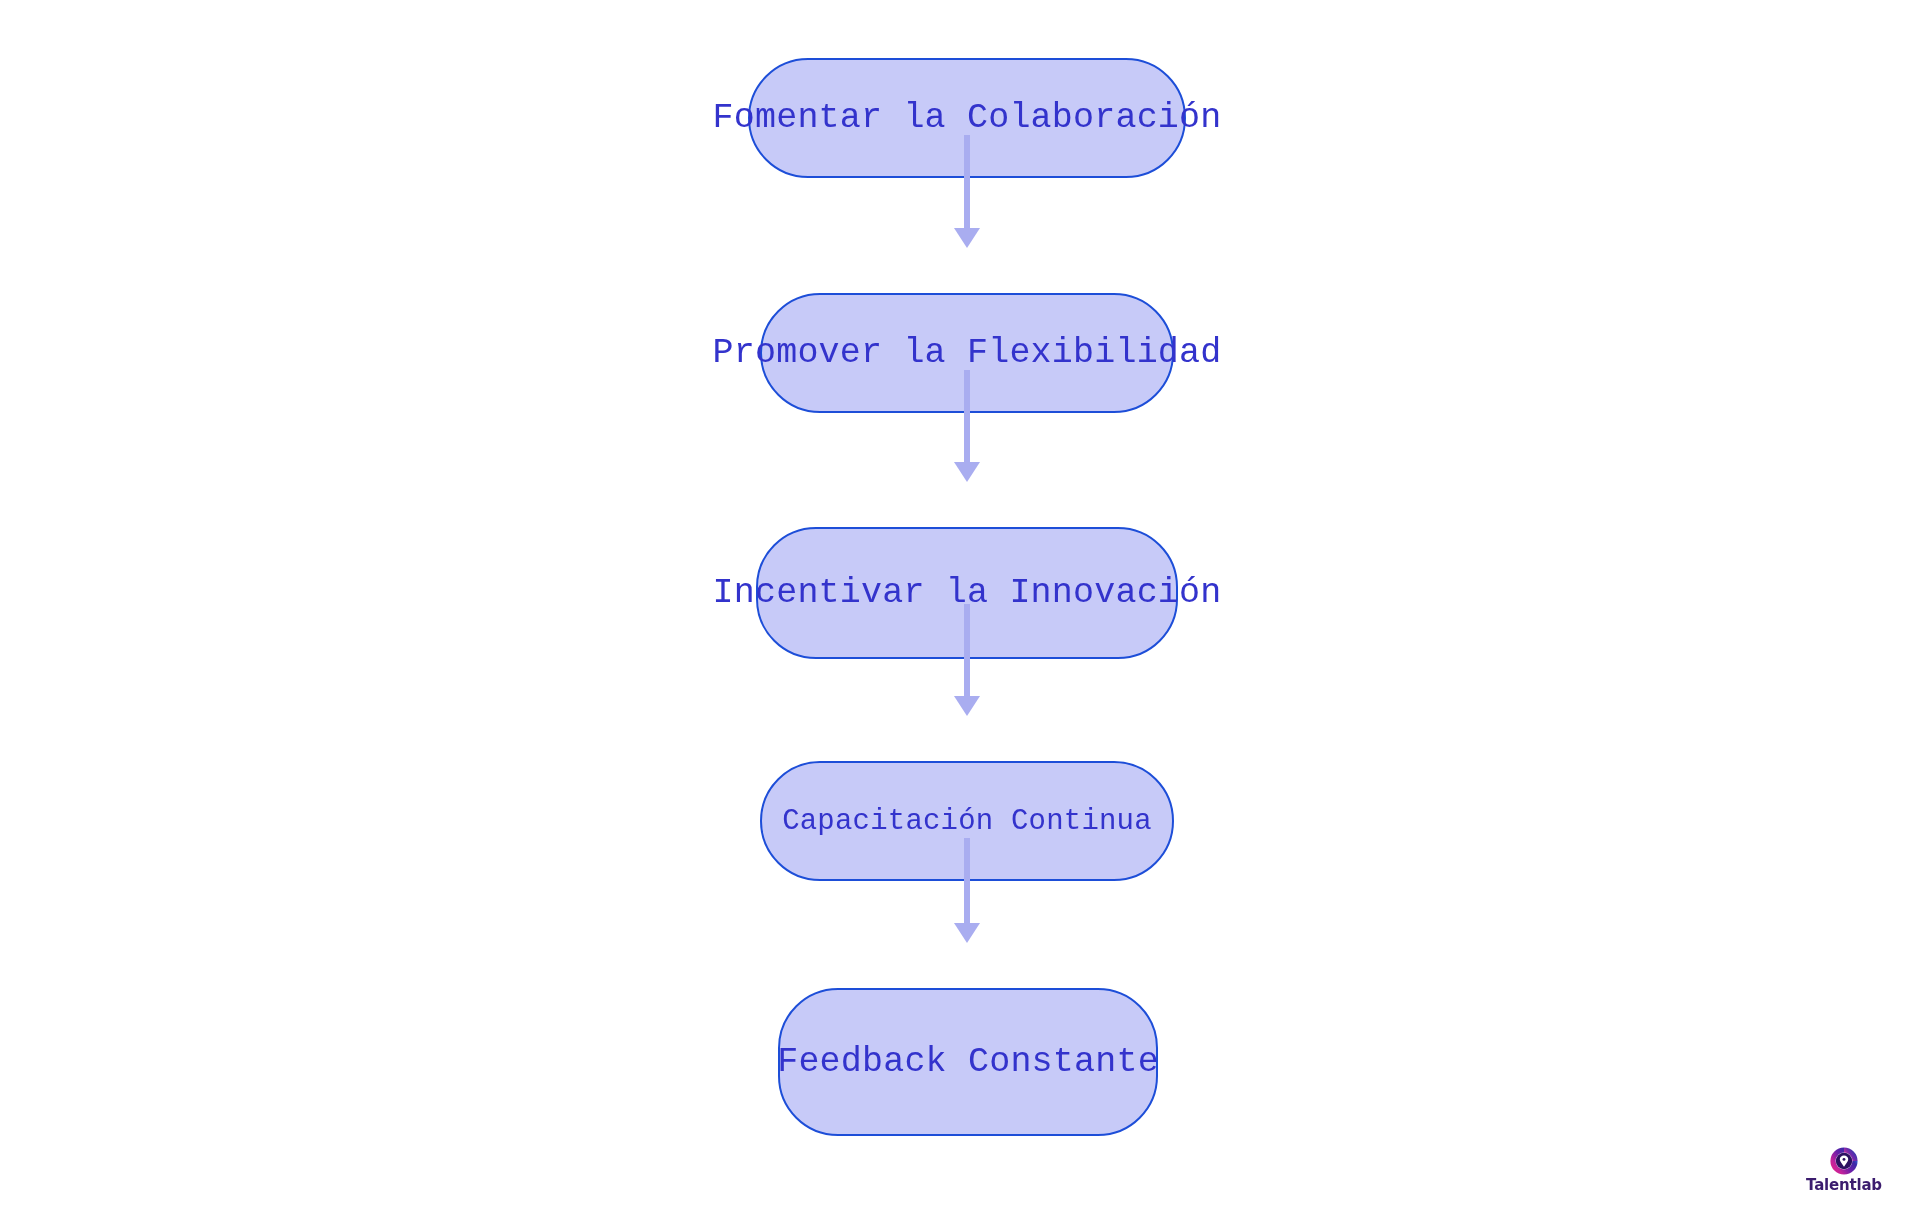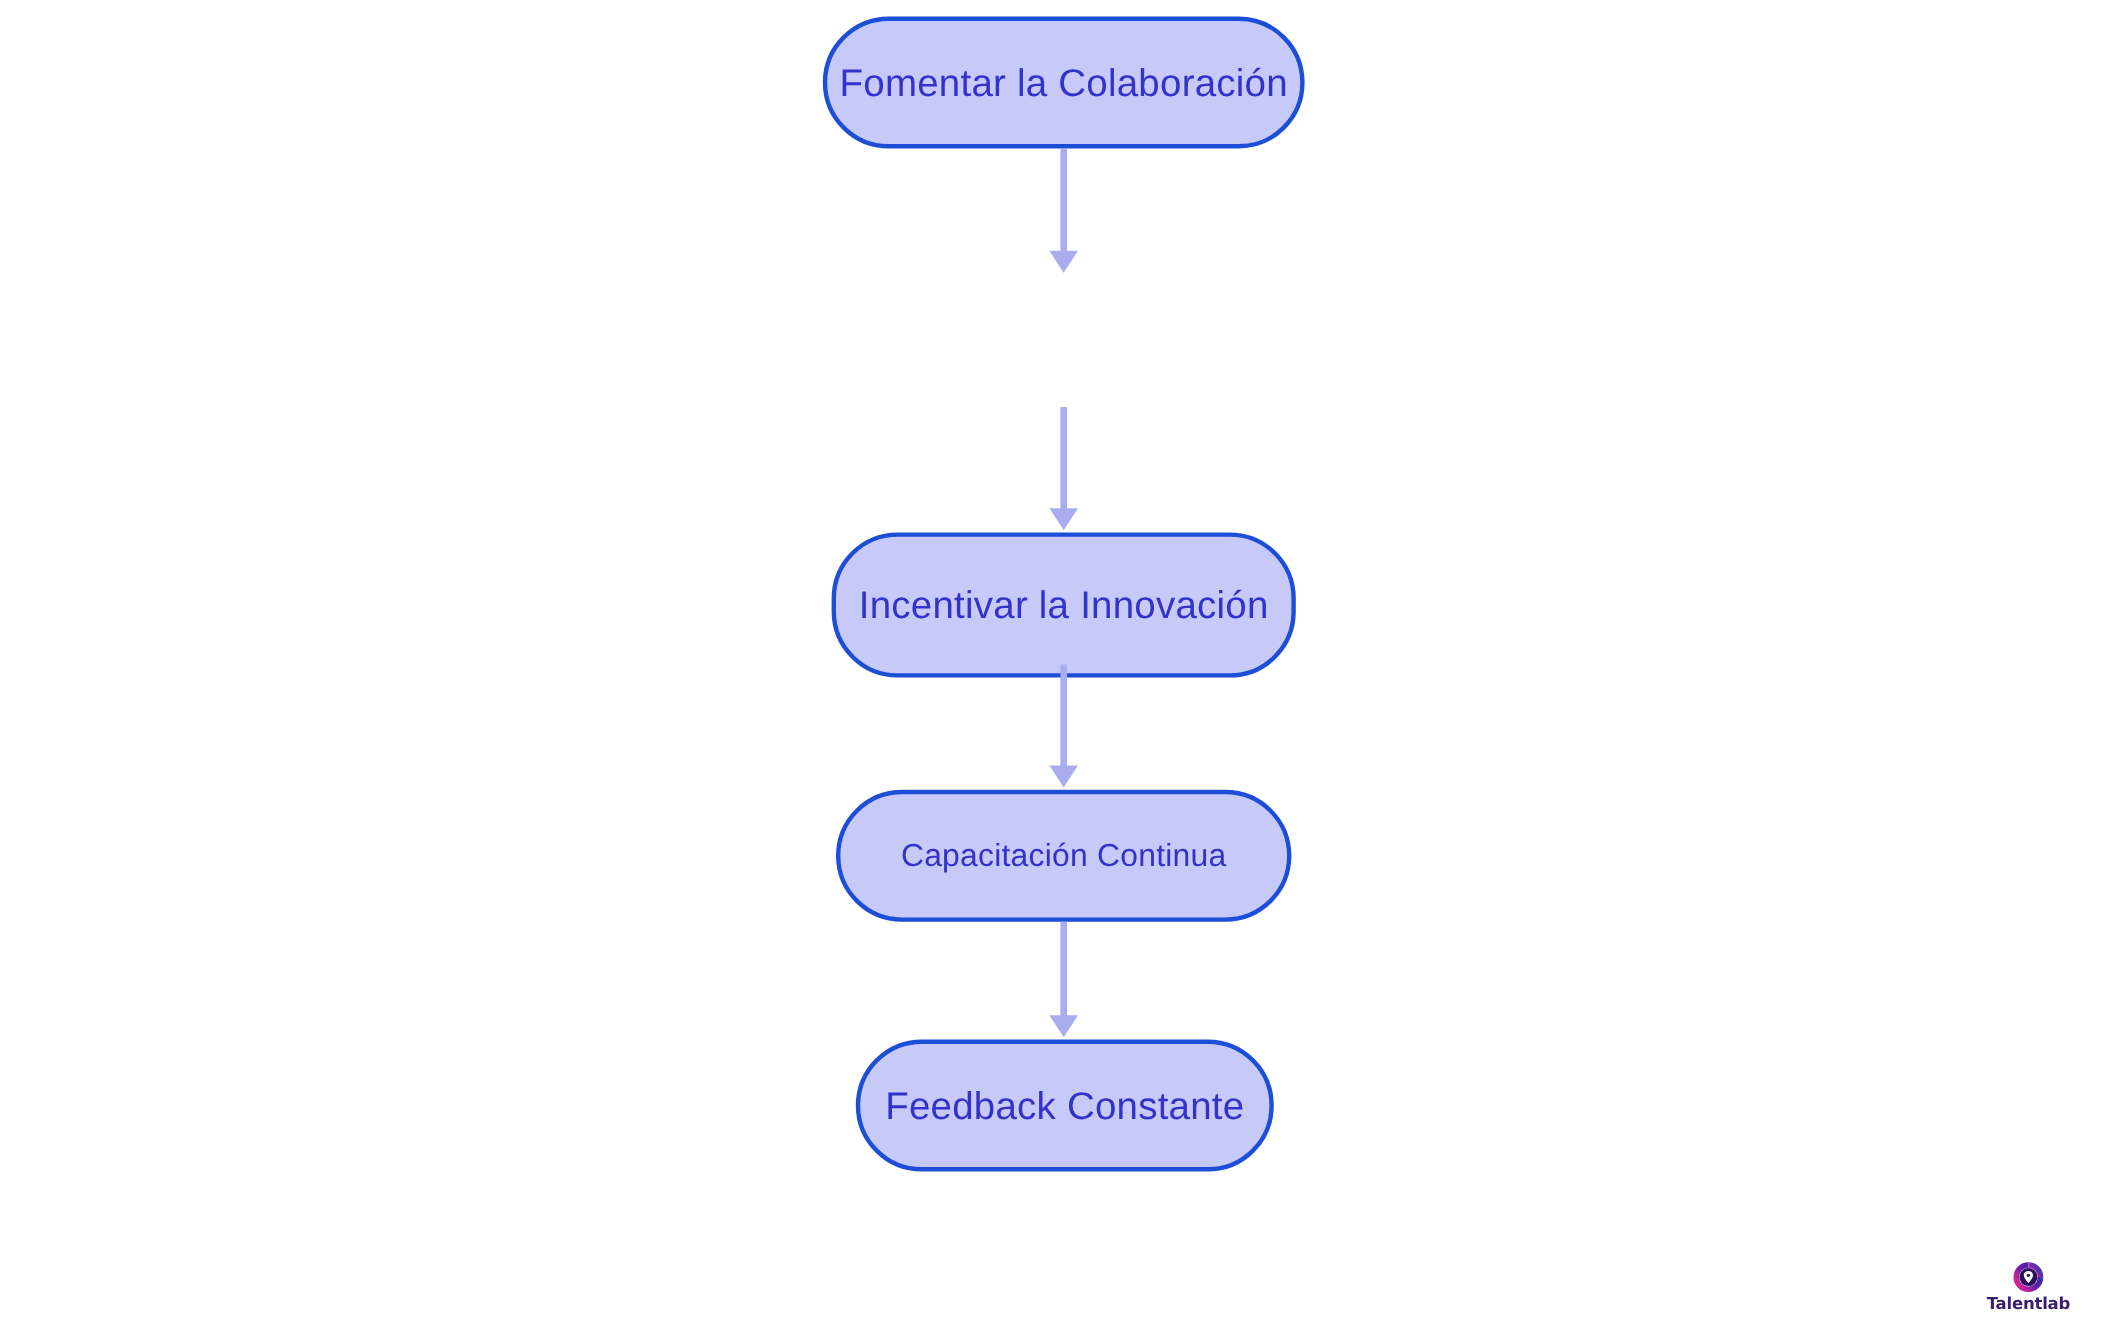--- a/index.html
+++ b/index.html
@@ -27,40 +27,41 @@
     width: 1920px;
     height: 1100px;
   }
 
   .node {
     position: absolute;
     display: flex;
     align-items: center;
     justify-content: center;
     background: #c7caf8;
-    border: 4px solid #1d4ed8;
+    border: 2px solid #1d4ed8;
     border-radius: 60px;
     color: #3333cc;
-    font-family: Liberation Sans, sans-serif;
+    font-family: Liberation Mono, monospace;
     font-weight: 400;
     letter-spacing: 0.2px;
     white-space: nowrap;
+    margin-top: 43px;
   }
 
   .node-label {
     display: block;
     line-height: 1;
   }
 
   
   #node-0 { left: 748px;  top: 15px;   width: 438px; height: 120px; font-size: 35px; }
   #node-1 { left: 760px;  top: 250px;  width: 414px; height: 120px; font-size: 35px; }
   #node-2 { left: 756px;  top: 484px;  width: 422px; height: 132px; font-size: 35px; }
   #node-3 { left: 760px;  top: 718px;  width: 414px; height: 120px; font-size: 29px; }
-  #node-4 { left: 778px;  top: 945px;  width: 380px; height: 120px; font-size: 35px; }
+  #node-4 { left: 778px;  top: 945px;  width: 380px; height: 148px; font-size: 35px; }
 
   
   .arrow {
     position: absolute;
     left: 964px;
     width: 6px;
   }
 
   .arrow .shaft {
     position: absolute;
@@ -133,20 +134,23 @@
 
     <div class="node" id="node-0">
       <span class="node-label">Fomentar la Colaboración</span>
     </div>
 
     <div class="arrow" id="arrow-0">
       <div class="shaft"></div>
       <div class="head"></div>
     </div>
 
+    <div class="node" id="node-1">
+      <span class="node-label">Promover la Flexibilidad</span>
+    </div>
 
     <div class="arrow" id="arrow-1">
       <div class="shaft"></div>
       <div class="head"></div>
     </div>
 
     <div class="node" id="node-2">
       <span class="node-label">Incentivar la Innovación</span>
     </div>
 

